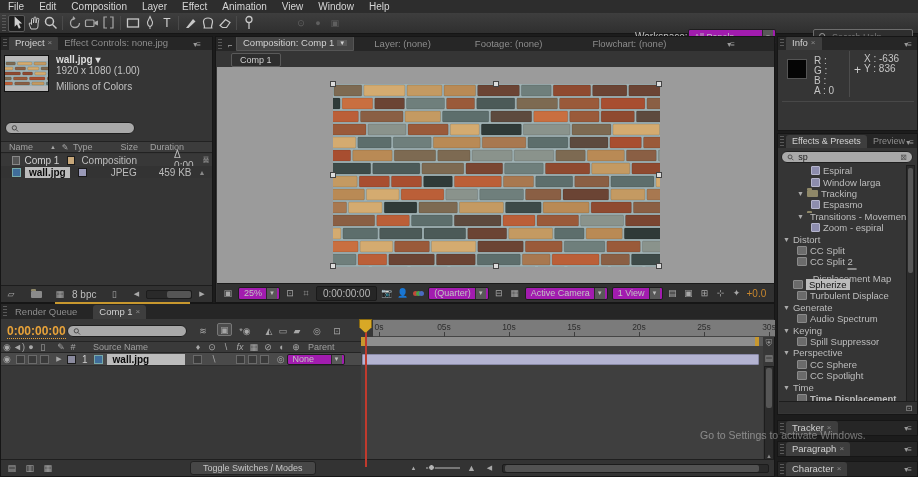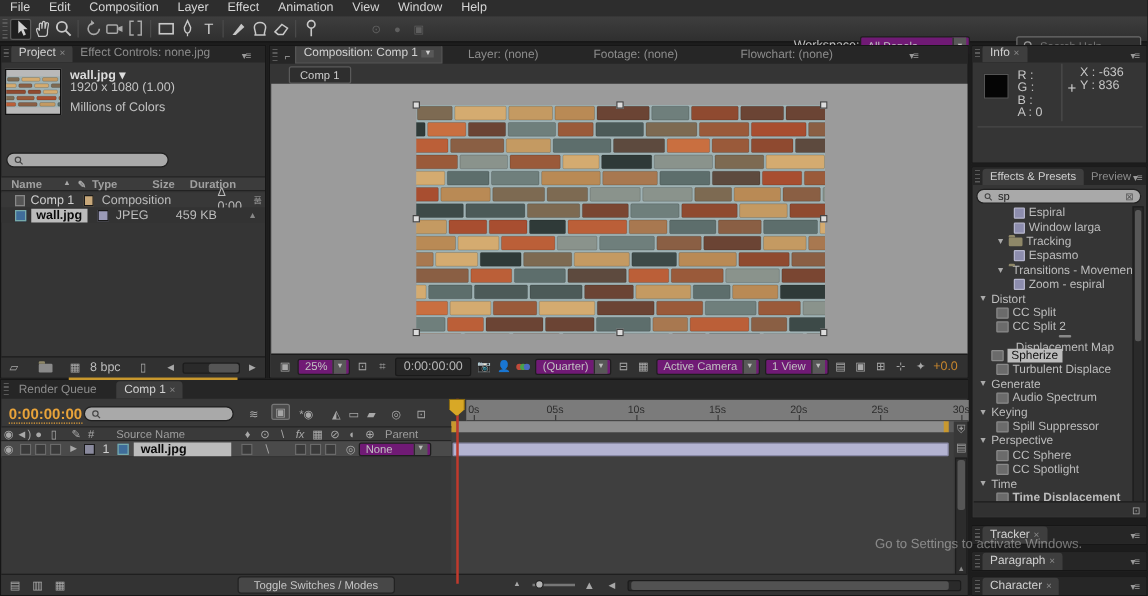--- a/index.html
+++ b/index.html
@@ -11,21 +11,21 @@
 .tab{background:#3e3e3e;color:#d2d2d2;font-size:9.5px;padding:1px 6px 2px;border-radius:3px 3px 0 0;white-space:nowrap;display:inline-flex;align-items:center;gap:3px;}
 .tab.off{background:transparent;color:#8d8d8d;}
 .x{color:#8a8a8a;font-size:8px;}
 .pmenu{color:#9a9a9a;font-size:8px;letter-spacing:-1px;}
 .grip{width:4px;align-self:stretch;margin:2px 2px;background:repeating-linear-gradient(to bottom,#5a5a5a 0 1px,transparent 1px 3px);}
 .mi{font-size:10px;color:#d5d5d5;}
 .ico{display:inline-flex;align-items:center;justify-content:center;color:#a8a8a8;font-size:9px;min-width:12px;height:12px;}
 .dim{color:#5f5f5f;}
 .pill{background:#a9a9a9;border:1px solid #1f1f1f;border-radius:7px;color:#222;font-size:9px;display:flex;align-items:center;padding:0 5px;gap:4px;}
 .pill input{background:transparent;border:none;outline:none;width:100%;font-size:9px;color:#222;}
-.dd{display:inline-flex;align-items:center;justify-content:space-between;background:#701a75;border:1px solid #1e1e1e;border-radius:2px;color:#c2c2c2;font-size:9px;padding:0 2px 0 5px;gap:4px;}
+.dd{display:inline-flex;align-items:center;justify-content:space-between;background:#a21caf;border:1px solid #1e1e1e;border-radius:2px;color:#c2c2c2;font-size:9px;padding:0 2px 0 5px;gap:4px;}
 .dd .ar{font-size:6px;color:#bbb;background:#585858;border-left:1px solid #2a2a2a;padding:0 2px;align-self:stretch;display:flex;align-items:center;}
 .fx-row{display:flex;align-items:center;height:11.4px;gap:3px;color:#bdbdbd;font-size:9.5px;white-space:nowrap;}
 .fx-row .caret{font-size:7px;color:#aaa;}
 .fx-label.sel{background:#bcbcbc;color:#101010;padding:0 3px;}
 .folder-ico{width:11px;height:7px;background:#8f8868;border-radius:1px;position:relative;display:inline-block;}
 .folder-ico:before{content:"";position:absolute;top:-2px;left:0;width:5px;height:2px;background:#8f8868;border-radius:1px 1px 0 0;}
 .preset-ico{width:9px;height:9px;background:#8d8dae;border:1px solid #b5b5cc;border-radius:1px;display:inline-block;}
 .fxi{width:10px;height:9px;background:#6b6b6b;border:1px solid #8a8a8a;border-radius:1px;display:inline-block;}
 .tick-label{position:absolute;top:2px;width:28px;text-align:center;font-size:8.5px;color:#2e2e2e;}
 .tick-mark{position:absolute;top:12px;width:1px;height:5px;background:#3e3e3e;}
@@ -194,21 +194,21 @@
   <span class="abs" style="left:55px;top:44px;color:#c2c2c2;">Millions of Colors</span>
 
   <div class="abs pill" style="left:4px;top:85px;width:130px;height:12px;">
     <svg width="9" height="9" viewBox="0 0 12 12">
         <circle cx="5" cy="5" r="3.2" fill="none" stroke="#444" stroke-width="1.4"></circle>
         <line x1="7.5" y1="7.5" x2="10.5" y2="10.5" stroke="#444" stroke-width="1.4"></line>
       </svg>
     <input style="">
   </div>
 
-  <div class="abs" style="left:0;top:104px;width:211px;height:12px;background:#3c3c3c;border-top:1px solid #222;border-bottom:1px solid #222;display:flex;align-items:center;font-weight:bold;">
+  <div class="abs" style="left:0;top:104px;width:211px;height:12px;background:#3c3c3c;border-top:1px solid #222;border-bottom:1px solid #222;display:flex;align-items:center;">
     <span class="colhead" style="margin-left:8px;">Name</span>
     <span class="ico" style="font-size:6px;margin-left:14px;">▲</span>
     <span class="ico" style="font-size:8px;">✎</span>
     <span class="colhead" style="margin-left:2px;">Type</span>
     <span class="colhead" style="margin-left:28px;">Size</span>
     <span class="colhead" style="margin-left:12px;">Duration</span>
   </div>
 
   <div class="abs" style="left:0;top:117px;width:211px;height:12px;display:flex;align-items:center;background:#383838;">
     <span class="small-box" style="margin-left:11px;background:#555;border-color:#888;"></span>
@@ -216,21 +216,21 @@
     <span class="swatchbox" style="background:#c8a87a;margin-left:6px;"></span>
     <span style="margin-left:6px;width:62px;color:#bdbdbd;">Composition</span>
     <span style="margin-left:36px;color:#bdbdbd;">Δ 0:00</span>
     <span class="ico" style="font-size:7px;">품</span>
   </div>
 
   <div class="abs" style="left:0;top:129px;width:211px;height:12px;display:flex;align-items:center;background:#333;">
     <span class="small-box" style="margin-left:11px;background:#3f6d9a;border-color:#7aa;"></span>
     <span class="cell-sel" style="margin-left:4px;padding:0 4px;min-width:36px;">wall.jpg</span>
     <span class="swatchbox" style="background:#9a9ab8;margin-left:8px;"></span>
-    <span style="margin-left:6px;width:44px;color:#bdbdbd;">JPEG</span>
+    <span style="margin-left:24px;width:44px;color:#bdbdbd;">JPEG</span>
     <span style="margin-left:4px;color:#bdbdbd;">459 KB</span>
     <span class="ico" style="margin-left:auto;margin-right:4px;font-size:7px;color:#888;">▲</span>
   </div>
 
   <div class="abs" style="left:0;top:248px;width:211px;height:17px;background:#313131;border-top:1px solid #1d1d1d;display:flex;align-items:center;gap:4px;padding:0 4px;">
     <span class="ico">▱</span>
     <span class="folder-ico" style="margin-left:10px;background:#8a8a8a;"></span>
     <span class="ico" style="margin-left:8px;">▦</span>
     <span style="color:#bdbdbd;margin-left:2px;">8 bpc</span>
     <span class="ico" style="margin-left:8px;">▯</span>

